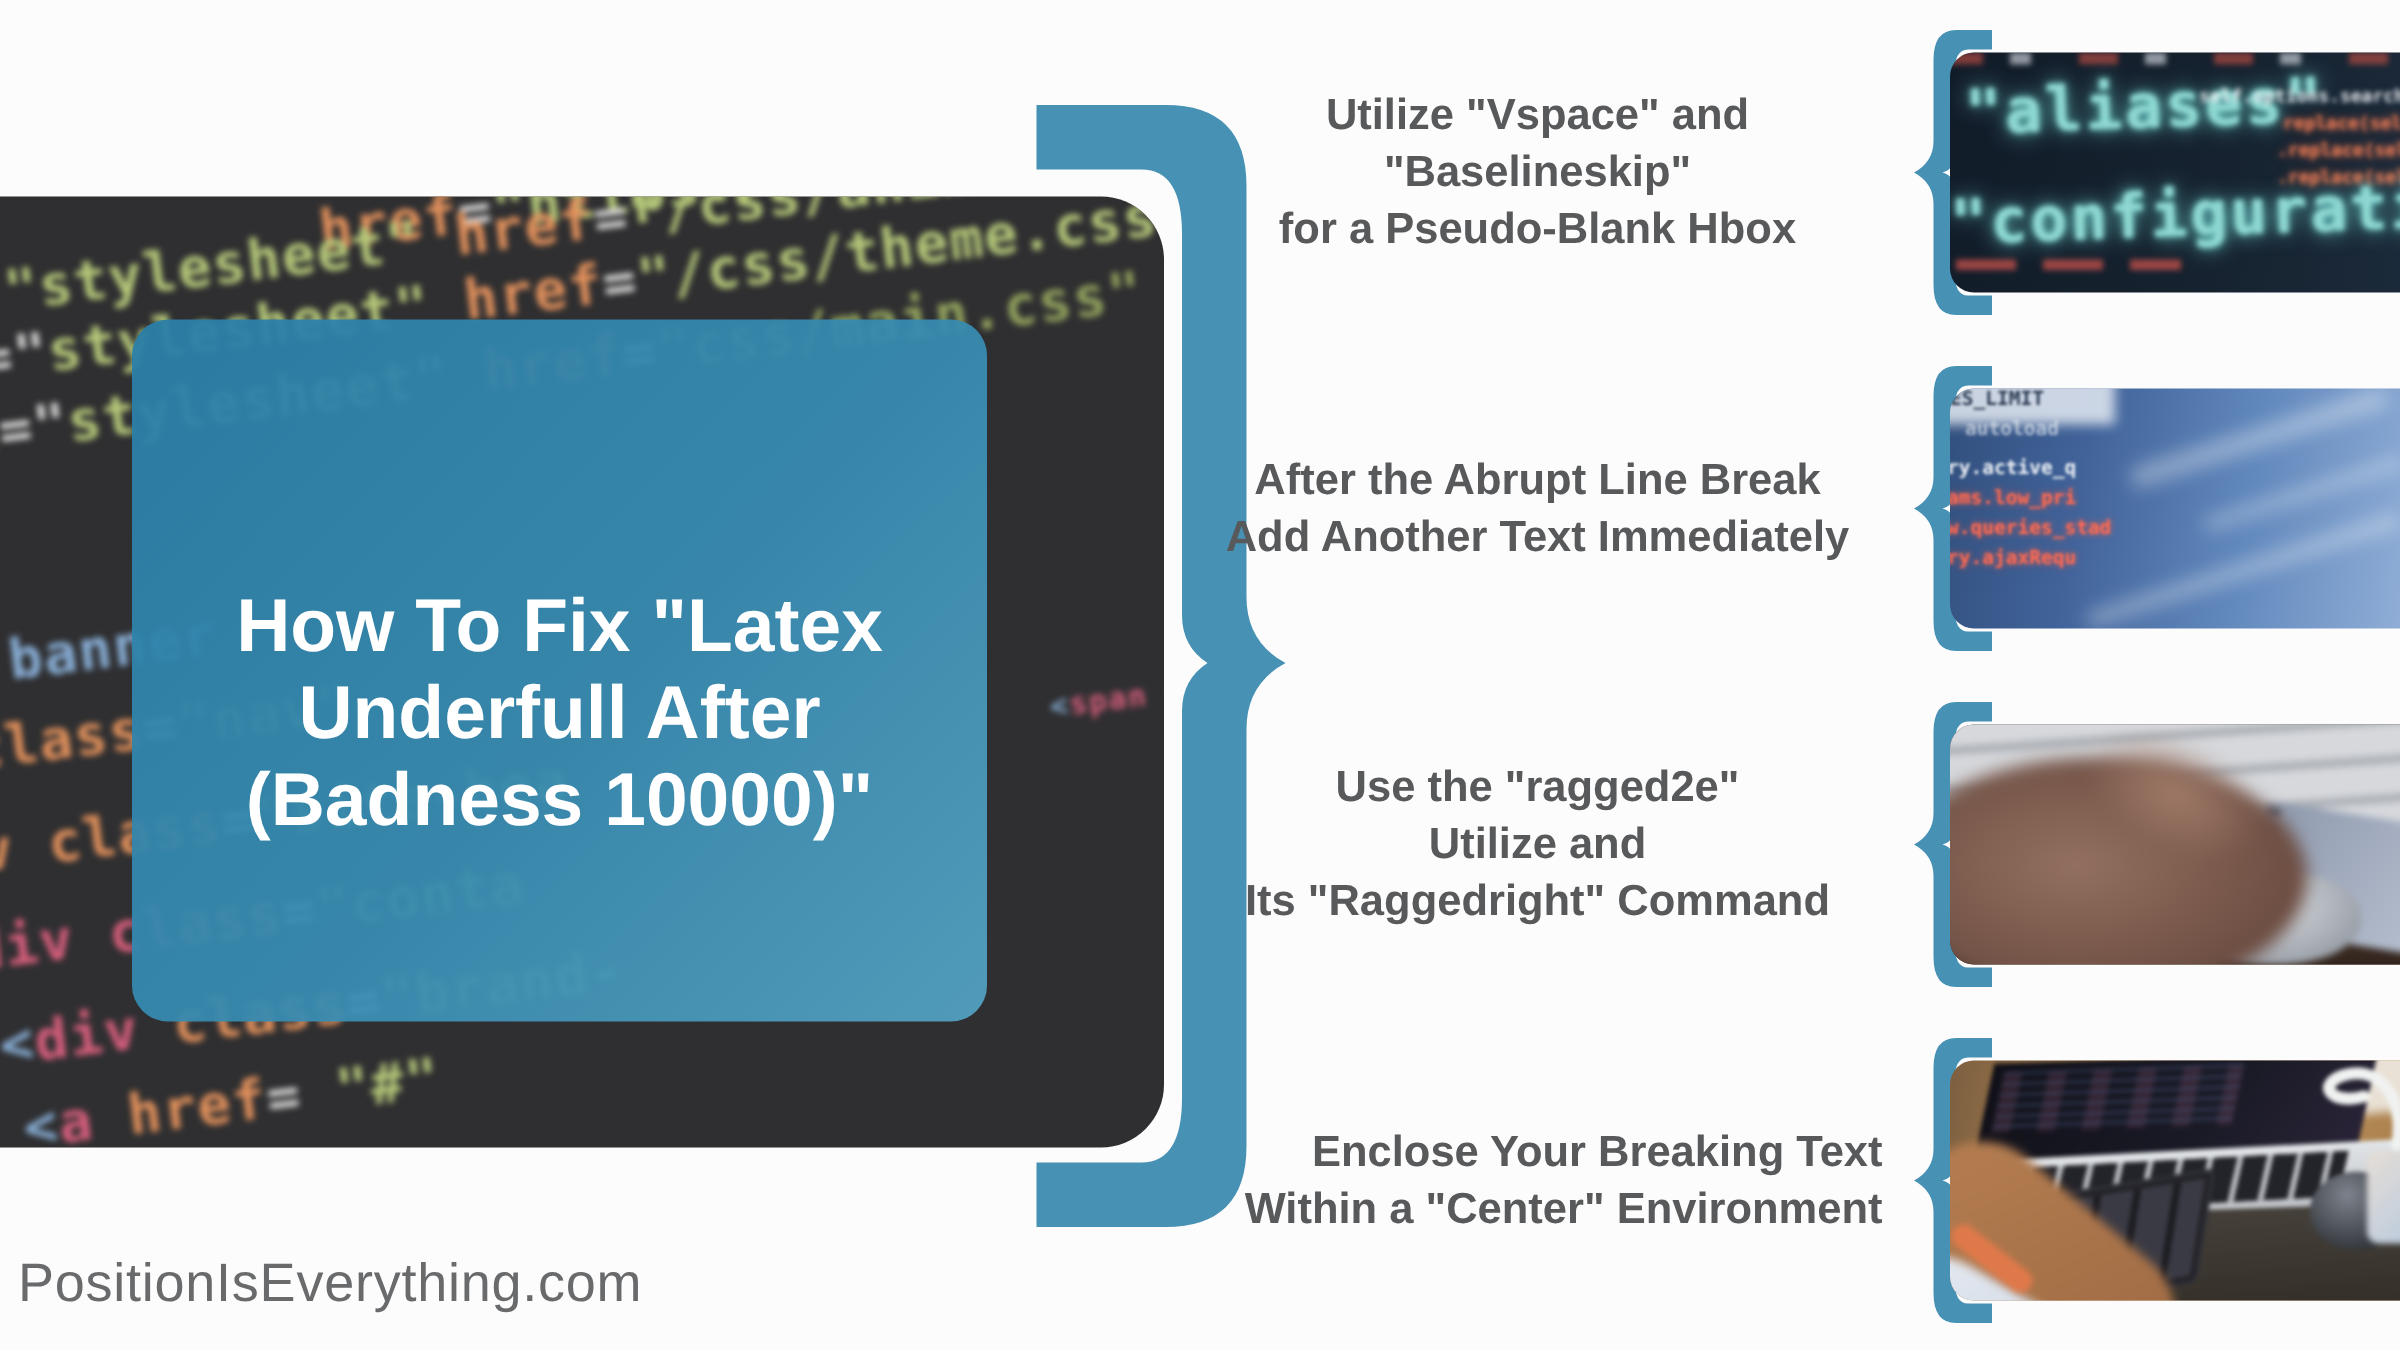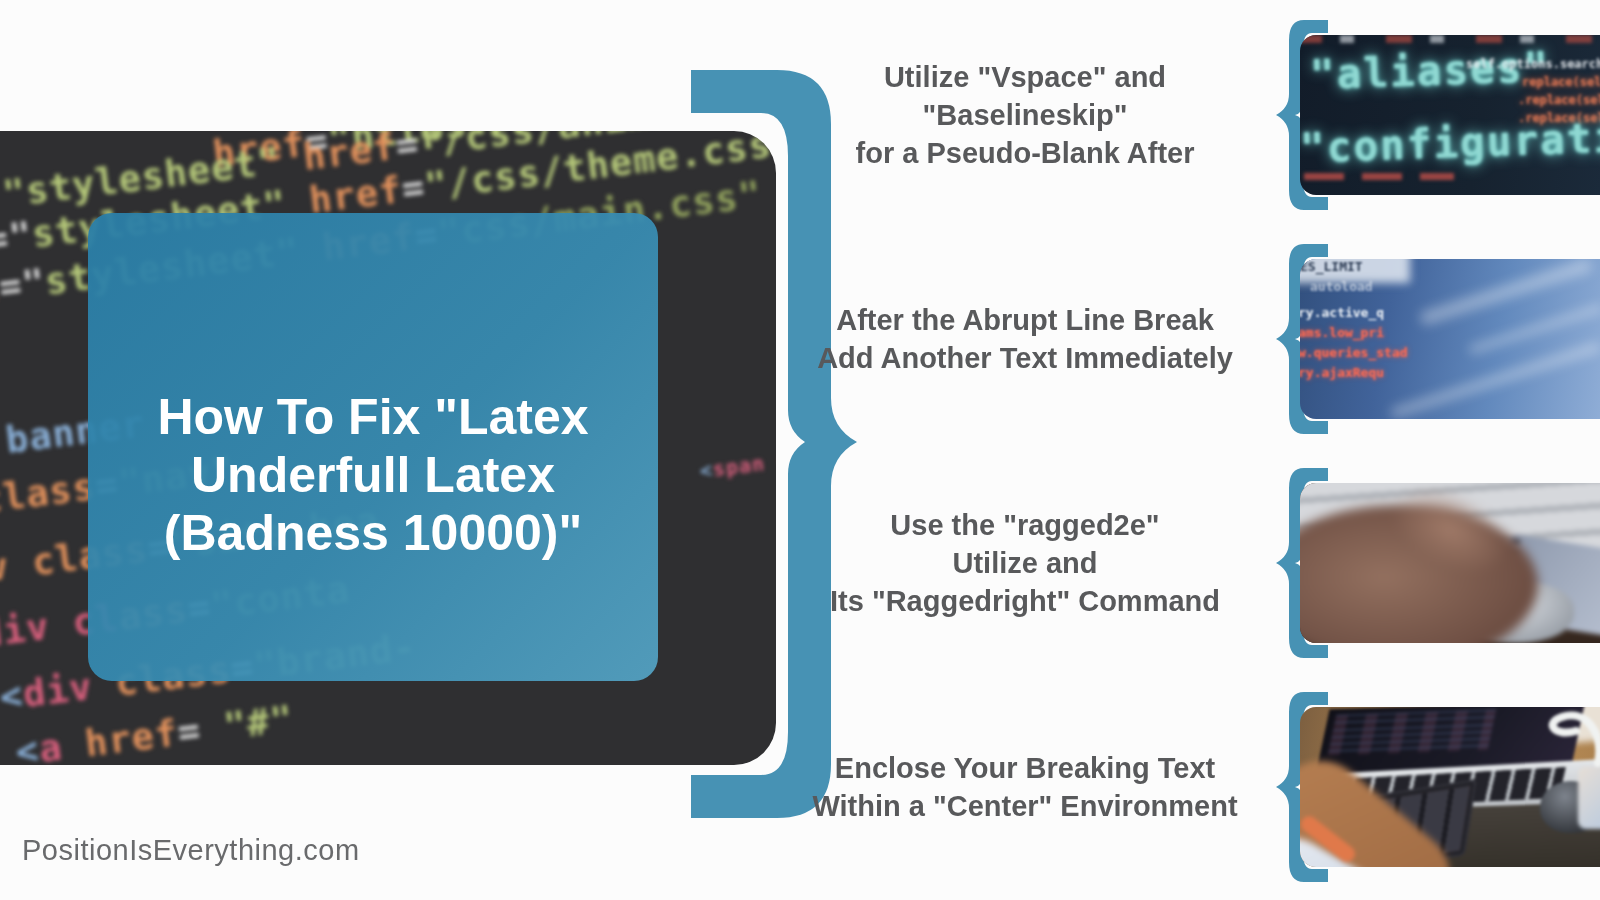--- a/index.html
+++ b/index.html
@@ -132,21 +132,21 @@
     border-radius:46px;filter:blur(3px);}
   .t4 .sleeve{position:absolute;left:-58px;top:150px;width:150px;height:120px;
     background:linear-gradient(120deg,#e7ebf2,#c3cfdf);border-radius:40px;
     transform:rotate(30deg);filter:blur(3px);}
   .t4 .band{position:absolute;left:0px;top:128px;width:64px;height:16px;
     background:#e0794a;transform:rotate(38deg);border-radius:8px;filter:blur(1.5px);}
   .t4 .phone{position:absolute;right:-8px;top:64px;width:34px;height:62px;
     background:linear-gradient(135deg,#e6ded6,#b9cade);border-radius:8px;filter:blur(1.5px);}
 
   
-  .footer{left:22px;top:834px;font-size:29px;color:#696a6c;letter-spacing:.5px;}
+  .footer{left:12px;top:834px;font-size:36px;color:#696a6c;letter-spacing:.5px;}
 </style>
 </head>
 <body>
 
 <div class="abs code-panel">
   <div class="code-lines">
       <div class="code-line" style="left: 255px; top: 2px;"><span class="c-attr">href</span><span class="c-eq">=</span><span class="c-str">"https://maxcdn.b</span></div>
       <div class="code-line" style="left: 45px; top: 42px;"><span class="c-str">"stylesheet"</span><span class="c-w">  </span><span class="c-attr">href</span><span class="c-eq">=</span><span class="c-str">"/css/animate.css"</span></div>
       <div class="code-line" style="left: 28px; top: 88px;"><span class="c-eq">="</span><span class="c-str">stylesheet"</span><span class="c-w">  </span><span class="c-attr">href</span><span class="c-eq">=</span><span class="c-str">"/css/theme.css"</span></div>
       <div class="code-line" style="left: 18px; top: 138px;"><span class="c-attr">l</span><span class="c-eq">="</span><span class="c-str">stylesheet"</span><span class="c-w">  </span><span class="c-attr">href</span><span class="c-eq">=</span><span class="c-strf">"css/main.css"</span></div>
@@ -155,33 +155,33 @@
       <div class="code-line" style="left: 28px; top: 416px;"><span class="c-attr">v class</span><span class="c-eq">=</span><span class="c-strf">"site-hea</span></div>
       <div class="code-line" style="left: 22px; top: 482px;"><span class="c-pink">div cl</span><span class="c-attr">ass</span><span class="c-eq">=</span><span class="c-strf">"conta</span></div>
       <div class="code-line" style="left: 42px; top: 545px;"><span class="c-blue">&lt;</span><span class="c-pink">div</span><span class="c-attr"> class</span><span class="c-eq">=</span><span class="c-strf">"brand-</span></div>
       <div class="code-line" style="left: 58px; top: 600px;"><span class="c-blue">&lt;</span><span class="c-pink">a</span><span class="c-attr"> href</span><span class="c-eq">=</span><span class="c-str"> "#"</span></div>
       <div class="code-line small-frag" style="left: 742px; top: 328px;"><span class="c-blue">&lt;</span><span class="c-pink">span</span><span class="c-attr"> styl</span></div>
     </div>
 </div>
 
 <div class="abs title-card">
   <div class="title-line">How To Fix "Latex</div>
-  <div class="title-line">Underfull Latex</div>
+  <div class="title-line">Underfull After</div>
   <div class="title-line">(Badness 10000)"</div>
 
 </div>
 
 <svg class="abs big-brace" viewBox="0 0 185 748">
   <path fill="#4792b4" d="M 6 0 H 92 Q 146 0 146 54 V 328 Q 146 358 172 372 Q 146 386 146 416 V 694 Q 146 748 92 748 H 6 V 705 H 76 Q 103 705 103 662 V 404 Q 103 383 120 372 Q 103 361 103 340 V 86 Q 103 43 76 43 H 6 Z"></path>
 </svg>
 
 <div class="abs item-text" style="top:35px;">
   <div class="item-line">Utilize "Vspace" and</div>
   <div class="item-line">"Baselineskip"</div>
-  <div class="item-line">for a Pseudo-Blank After</div>
+  <div class="item-line">for a Pseudo-Blank Hbox</div>
 </div>
 <svg class="abs small-brace" style="top:20px;" viewBox="0 0 52 190">
   <path fill="#4792b4" d="M 52 0 H 28 Q 13 0 13 20 V 74 Q 13 88 0 95 Q 13 102 13 116 V 170 Q 13 190 28 190 H 52 V 177 H 36 Q 27 177 27 161 V 107 Q 27 97 19 95 Q 27 93 27 83 V 29 Q 27 13 36 13 H 52 Z"></path>
 </svg>
 <div class="abs thumb t1" style="top:35px;">
   <div class="thumb-inner blurwrap">
     <div class="dashes"></div>
     <div class="big" style="left:14px;top:16px;">"aliases"</div>
     <div class="sm white" style="left:170px;top:26px;">self.options.searchLink.</div>
     <div class="sm red" style="left:226px;top:44px;">replace(self.</div>
@@ -229,21 +229,21 @@
     <div class="desk"></div>
     <div class="notebook">
         <div class="spiral"></div>
       </div>
     <div class="mouse"></div>
     <div class="hand"></div>
     <div class="finger"></div>
   </div>
 </div>
 
-<div class="abs item-text" style="top:707px;">
+<div class="abs item-text" style="top:707px;align-items:flex-end;">
   <div class="item-line">Enclose Your Breaking Text</div>
   <div class="item-line">Within a "Center" Environment</div>
 
 </div>
 <svg class="abs small-brace" style="top:692px;" viewBox="0 0 52 190">
   <path fill="#4792b4" d="M 52 0 H 28 Q 13 0 13 20 V 74 Q 13 88 0 95 Q 13 102 13 116 V 170 Q 13 190 28 190 H 52 V 177 H 36 Q 27 177 27 161 V 107 Q 27 97 19 95 Q 27 93 27 83 V 29 Q 27 13 36 13 H 52 Z"></path>
 </svg>
 <div class="abs thumb t4" style="top:707px;">
   <div class="thumb-inner blurwrap">
     <div class="wall"></div>

